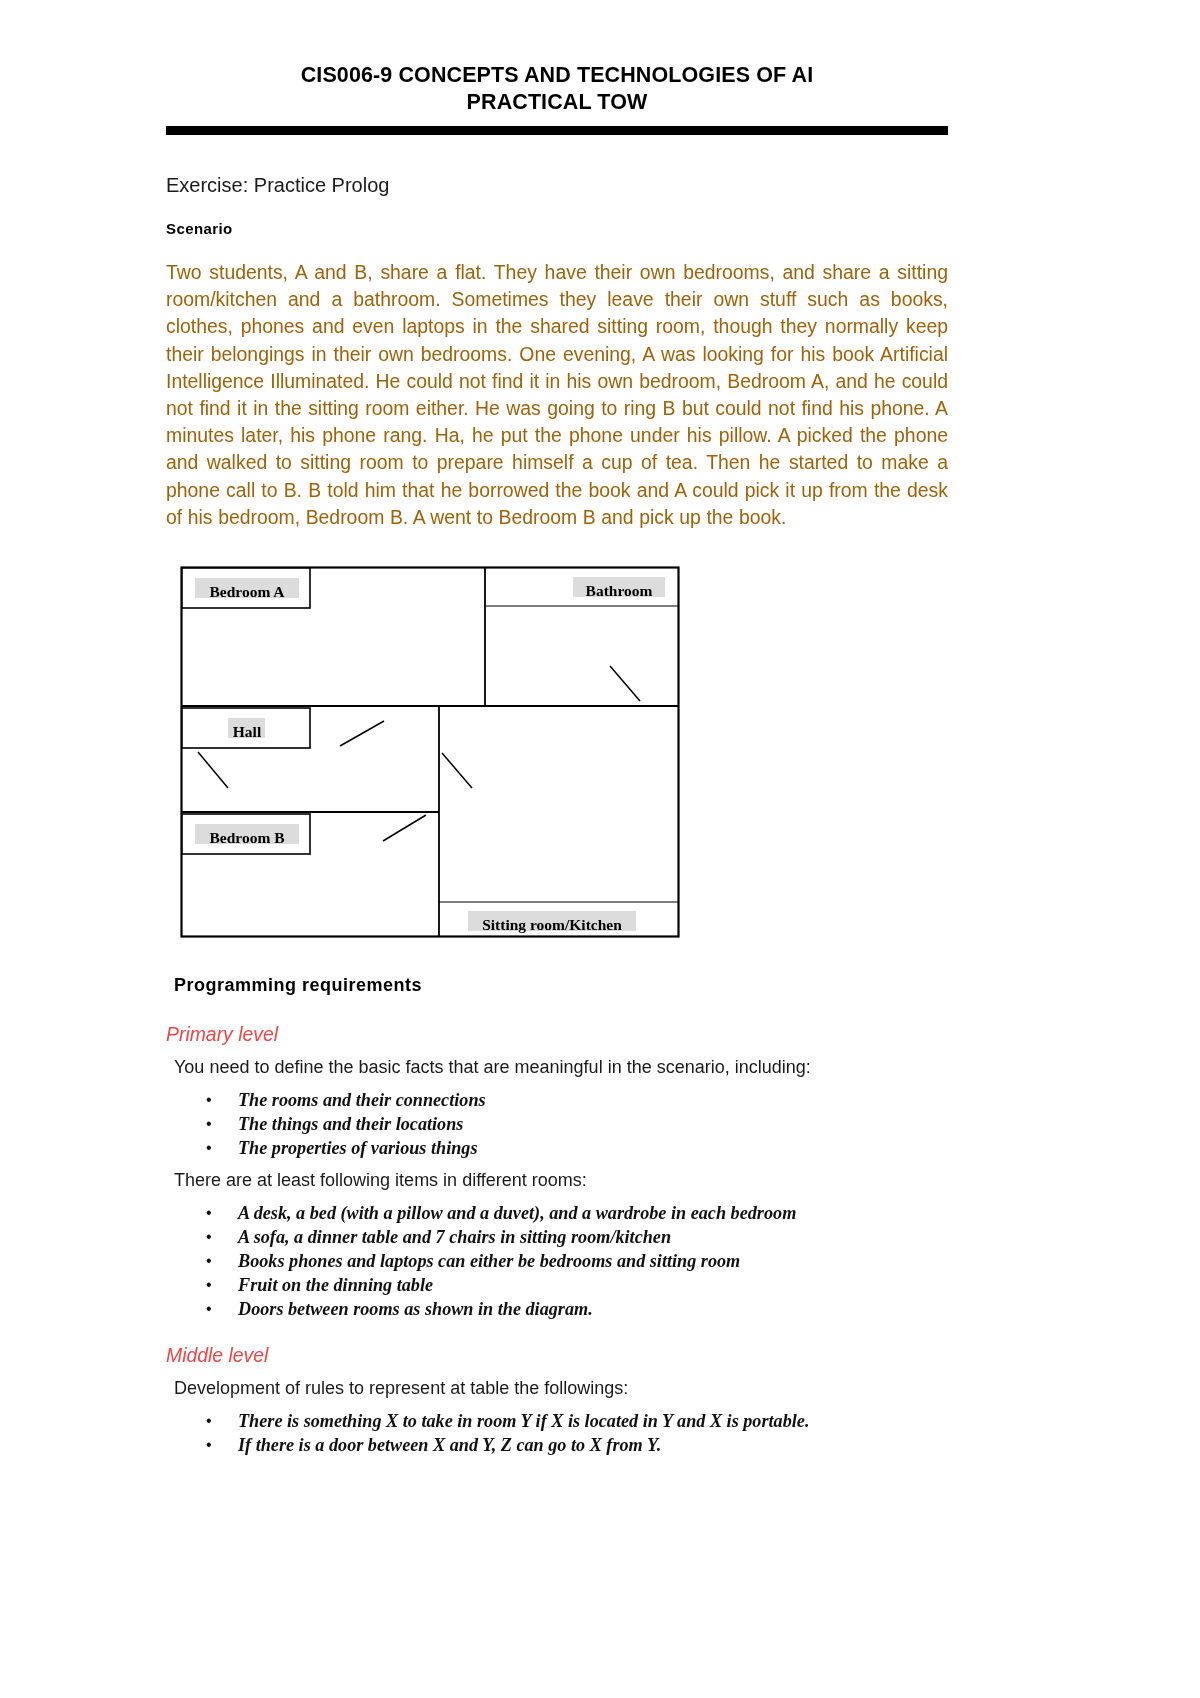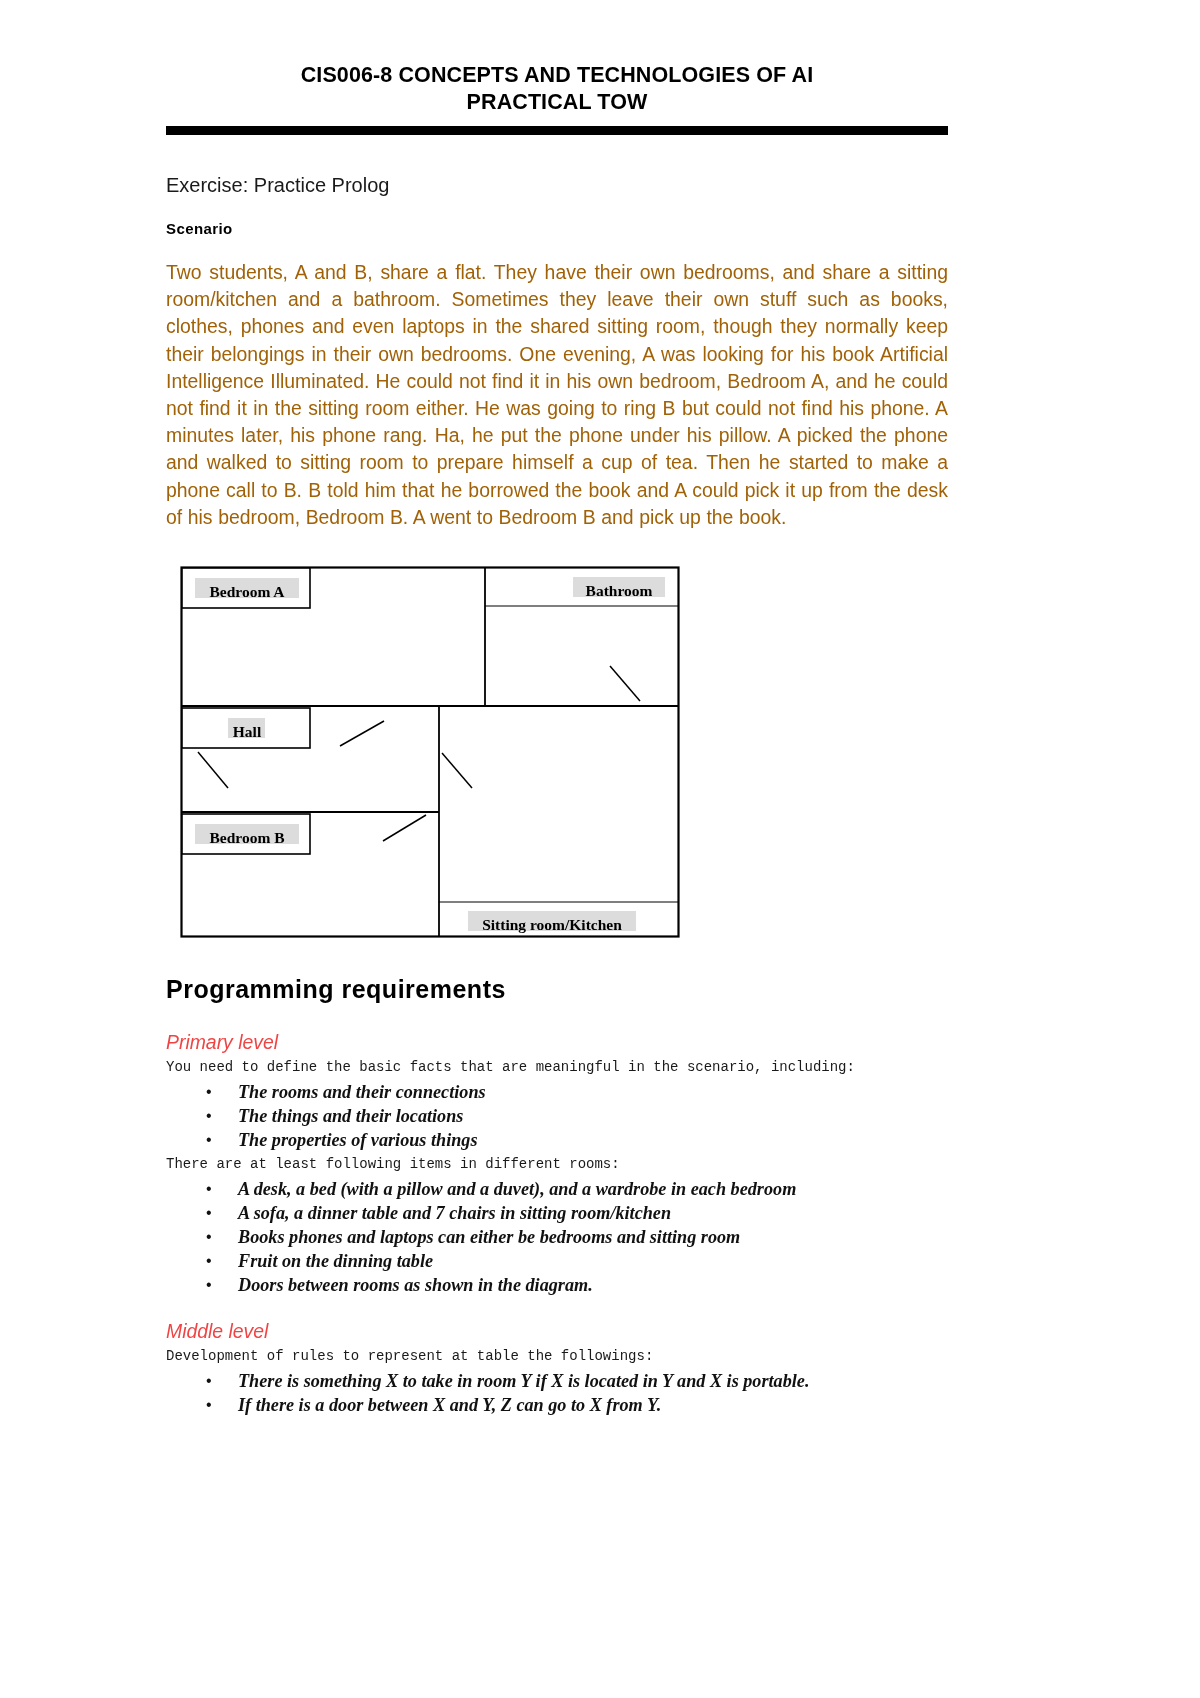--- a/index.html
+++ b/index.html
@@ -91,38 +91,37 @@
     fill: #000000;
   }
   
   .req {
     position: absolute;
     left: 166px;
     top: 975px;
     width: 790px;
   }
   .req-head {
-    font-size: 25px;
+    font-size: 18px;
     font-weight: bold;
     letter-spacing: 0.5px;
-    margin: 0 0 26px 0;
+    margin: 0 0 26px 8px;
   }
   .level-label {
     font-size: 19.4px;
     font-style: italic;
     line-height: 25px;
     margin: 0;
     color: #ef4444;
   }
   .plain-line {
-    font-size: 14px;
+    font-size: 18px;
     line-height: 25px;
-    margin: 0;
+    margin: 8px;
     color: #1a1a1a;
-    font-family: Liberation Mono, monospace;
   }
   ul.bullets {
     list-style: none;
     margin: 0;
     padding: 0;
   }
   ul.bullets li {
     position: relative;
     padding-left: 72px;
     font-family: "Liberation Serif", serif;
@@ -143,21 +142,21 @@
     line-height: 24px;
   }
   .gap-md { height: 22px; }
 </style>
 </head>
 <body>
 
 <div class="page">
 
   <div class="doc-header">
-    <div class="doc-title-line">CIS006-8 CONCEPTS AND TECHNOLOGIES OF AI</div>
+    <div class="doc-title-line">CIS006-9 CONCEPTS AND TECHNOLOGIES OF AI</div>
     <div class="doc-title-line">PRACTICAL TOW</div>
   </div>
   <div class="title-rule"></div>
 
   <div class="content">
     <div class="exercise-line">Exercise:  Practice Prolog</div>
     <div class="section-head">Scenario</div>
     <p class="scenario">Two students, A and B, share a flat. They have their own bedrooms, and share a sitting room/kitchen and a bathroom. Sometimes they leave their own stuff such as books, clothes, phones and even laptops in the shared sitting room, though they normally keep their belongings in their own bedrooms. One evening, A was looking for his book Artificial Intelligence Illuminated. He could not find it in his own bedroom, Bedroom A, and he could not find it in the sitting room either. He was going to ring B but could not find his phone. A minutes later, his phone rang. Ha, he put the phone under his pillow. A picked the phone and walked to sitting room to prepare himself a cup of tea. Then he started to make a phone call to B. B told him that he borrowed the book and A could pick it up from the desk of his bedroom, Bedroom B. A went to Bedroom B and pick up the book.</p>
   </div>
 

